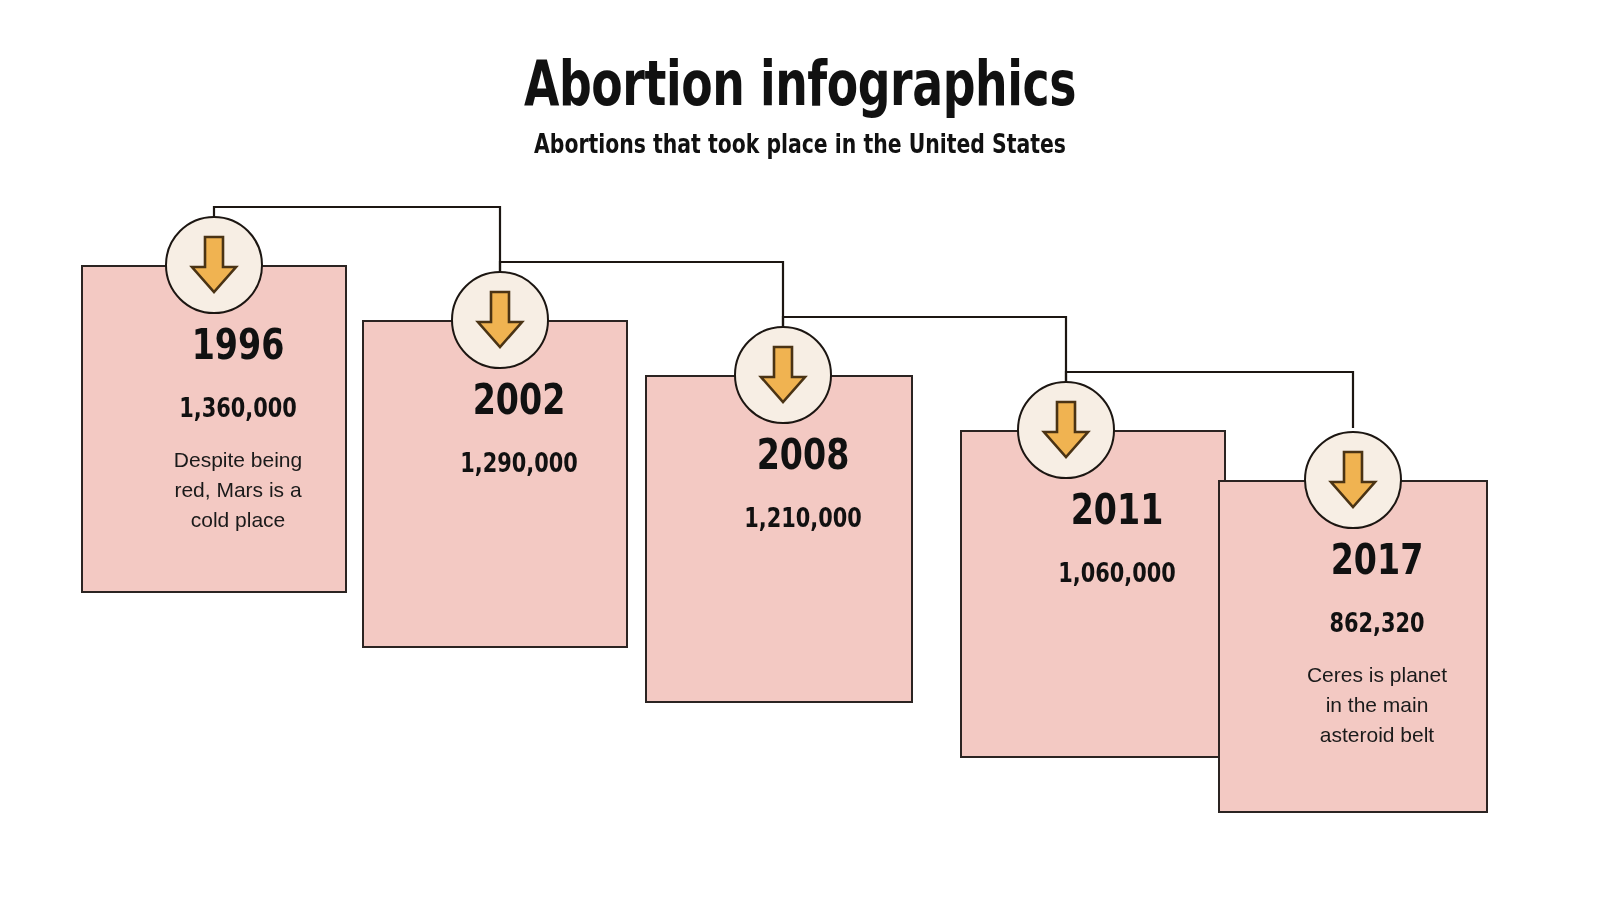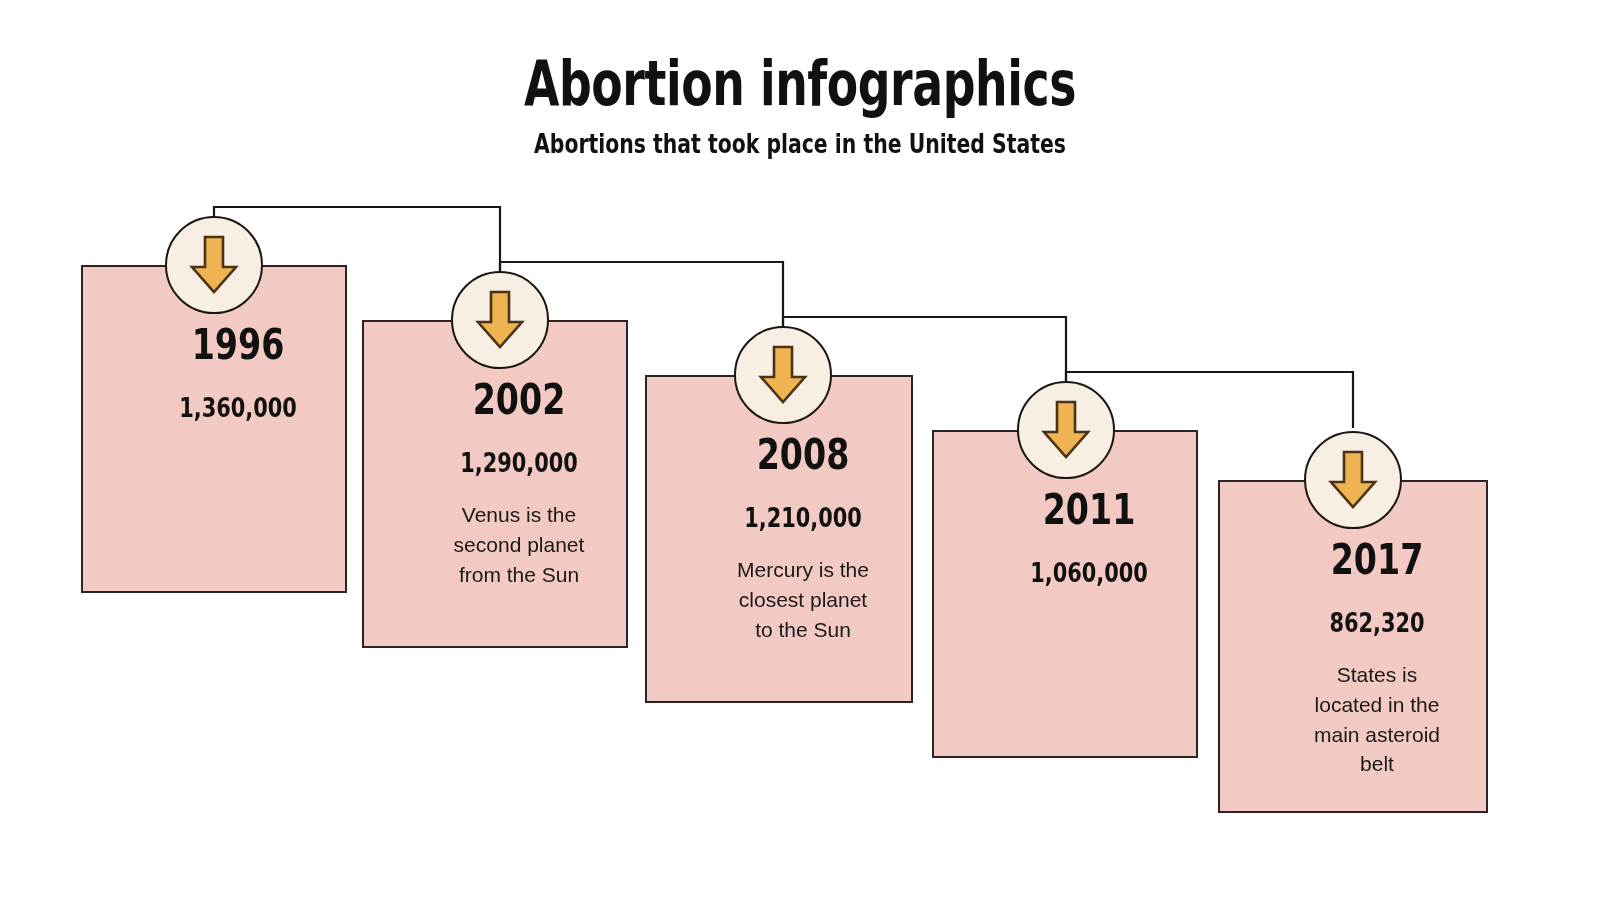--- a/index.html
+++ b/index.html
@@ -144,79 +144,78 @@
       <path d="M 783 328 L 783 317 L 1066 317 L 1066 383"></path>
       <path d="M 1066 383 L 1066 372 L 1353 372 L 1353 428"></path>
     </g>
   </svg>
 
   <div class="step" style="left:81px; top:265px;">
     <div class="card" style="width:266px; height:328px;">
       <div class="card-inner">
         <div class="year">1996</div>
         <div class="value">1,360,000</div>
+        <div class="desc">Despite being red, Mars is a cold place</div>
       </div>
     </div>
     <div class="badge" style="left:84px; top:-49px;">
       <svg width="52" height="62" viewBox="0 0 52 62">
         <path d="M 17 3 L 35 3 L 35 33 L 48 33 L 26 58 L 4 33 L 17 33 Z" fill="#F0B351" stroke="#4a3314" stroke-width="2.6" stroke-linejoin="miter"></path>
       </svg>
     </div>
   </div>
 
   <div class="step" style="left:362px; top:320px;">
     <div class="card" style="width:266px; height:328px;">
       <div class="card-inner">
         <div class="year">2002</div>
         <div class="value">1,290,000</div>
-        <div class="desc">Venus is the second planet from the Sun</div>
       </div>
     </div>
     <div class="badge" style="left:89px; top:-49px;">
       <svg width="52" height="62" viewBox="0 0 52 62">
         <path d="M 17 3 L 35 3 L 35 33 L 48 33 L 26 58 L 4 33 L 17 33 Z" fill="#F0B351" stroke="#4a3314" stroke-width="2.6" stroke-linejoin="miter"></path>
       </svg>
     </div>
   </div>
 
   <div class="step" style="left:645px; top:375px;">
     <div class="card" style="width:268px; height:328px;">
       <div class="card-inner">
         <div class="year">2008</div>
         <div class="value">1,210,000</div>
-        <div class="desc">Mercury is the closest planet to the Sun</div>
       </div>
     </div>
     <div class="badge" style="left:89px; top:-49px;">
       <svg width="52" height="62" viewBox="0 0 52 62">
         <path d="M 17 3 L 35 3 L 35 33 L 48 33 L 26 58 L 4 33 L 17 33 Z" fill="#F0B351" stroke="#4a3314" stroke-width="2.6" stroke-linejoin="miter"></path>
       </svg>
     </div>
   </div>
 
   <div class="step" style="left:932px; top:430px;">
-    <div class="card" style="width:266px; height:328px;">
+    <div class="card" style="width:266px; height:328px;margin-left:28px;">
       <div class="card-inner">
         <div class="year">2011</div>
         <div class="value">1,060,000</div>
       </div>
     </div>
     <div class="badge" style="left:85px; top:-49px;">
       <svg width="52" height="62" viewBox="0 0 52 62">
         <path d="M 17 3 L 35 3 L 35 33 L 48 33 L 26 58 L 4 33 L 17 33 Z" fill="#F0B351" stroke="#4a3314" stroke-width="2.6" stroke-linejoin="miter"></path>
       </svg>
     </div>
   </div>
 
   <div class="step" style="left:1218px; top:480px;">
     <div class="card" style="width:270px; height:333px;">
       <div class="card-inner">
         <div class="year">2017</div>
         <div class="value">862,320</div>
-        <div class="desc">States is located in the main asteroid belt</div>
+        <div class="desc">Ceres is planet in the main asteroid belt</div>
       </div>
     </div>
     <div class="badge" style="left:86px; top:-49px;">
       <svg width="52" height="62" viewBox="0 0 52 62">
         <path d="M 17 3 L 35 3 L 35 33 L 48 33 L 26 58 L 4 33 L 17 33 Z" fill="#F0B351" stroke="#4a3314" stroke-width="2.6" stroke-linejoin="miter"></path>
       </svg>
     </div>
   </div>
 
 </div>

